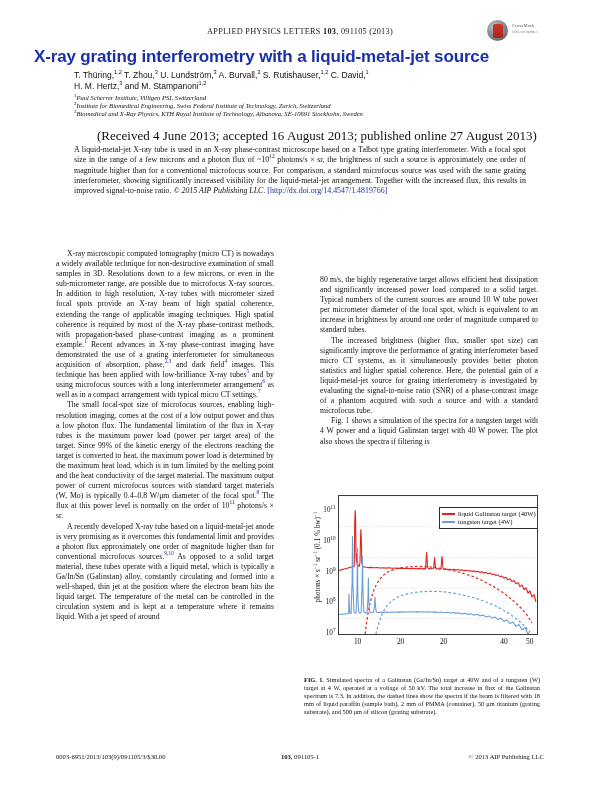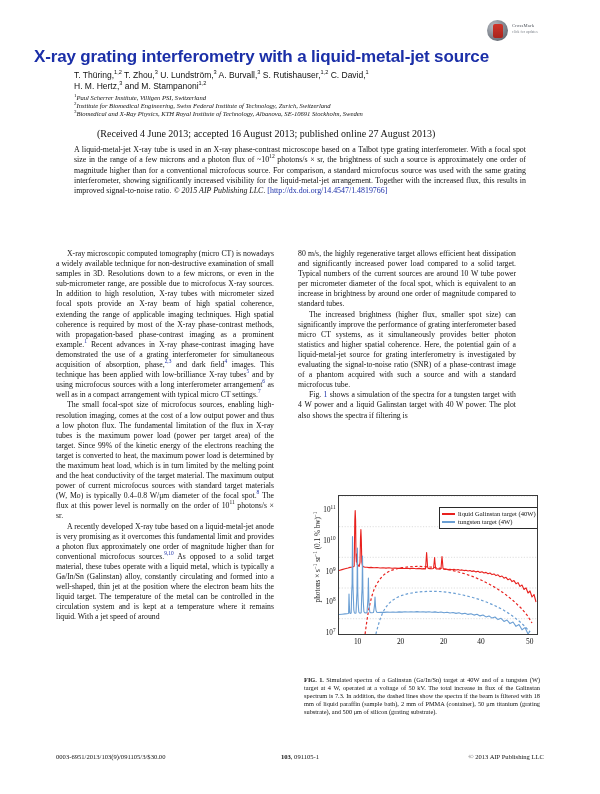--- a/index.html
+++ b/index.html
@@ -44,39 +44,39 @@
   .authors sup{font-size:5.6px;vertical-align:super;line-height:0;}
 
   .affils{
     position:absolute;left:74px;top:94px;width:470px;
     font-size:6.6px;line-height:8.1px;font-style:italic;color:#111;
   }
   .affils sup{font-size:5px;vertical-align:super;font-style:normal;line-height:0;}
 
   .received{
     position:absolute;left:74px;top:128px;width:460px;
-    font-size:10px;color:#111;padding-left:23px;
+    font-size:13px;color:#111;padding-left:23px;
   }
 
   .abstract{
     position:absolute;left:74px;top:145px;width:452px;
     font-size:7.9px;line-height:10.35px;text-align:justify;color:#111;
   }
   .abstract .doi{color:#1b2fa8;}
   .abstract i{font-style:italic;}
   .abstract sup{font-size:5.6px;vertical-align:super;line-height:0;}
 
   
   .col{
     position:absolute;top:249px;width:218px;
     font-size:7.75px;line-height:10.1px;text-align:justify;color:#111;
     hyphens:auto;
   }
   .col-left{left:56px;}
-  .col-right{left:298px;}
+  .col-right{left:320px;margin-top:26px;}
   .col p{margin:0;text-indent:11px;}
   .col sup{font-size:5.4px;vertical-align:super;line-height:0;color:#1b2fa8;}
   .col sup.blk{color:#111;}
 
   
   .figure{position:absolute;left:304px;top:487px;width:236px;}
   .chart{position:relative;width:236px;height:188px;}
   .ylabel{
     position:absolute;left:-66px;top:66px;width:160px;
     transform:rotate(-90deg);text-align:center;
@@ -121,20 +121,23 @@
   .f-left{position:absolute;left:56px;top:0;}
   .f-mid{position:absolute;left:0;top:0;width:600px;text-align:center;}
   .f-mid b{font-weight:bold;}
   .f-right{position:absolute;right:56px;top:0;}
 </style>
 </head>
 <body>
 
 <div class="page">
 
+  <div class="journal-line">
+    <span>APPLIED PHYSICS LETTERS </span><b>103</b><span>, 091105 (2013)</span>
+  </div>
 
   <div class="crossmark">
     <div class="cm-badge">
       <div class="cm-inner"></div>
     </div>
     <div class="cm-t1">CrossMark</div>
     <div class="cm-t2">click for updates</div>
   </div>
 
   <div class="title">X-ray grating interferometry with a liquid-metal-jet source</div>
@@ -287,21 +290,21 @@
           <div class="lg-row">
             <span class="lg-swatch" style="background:#6b9fd4"></span>
             <span>tungsten target (4W)</span>
           </div>
         </div>
       </div>
 
       <div class="xtick" style="left:53.6px;">10</div>
       <div class="xtick" style="left:96.6px;">20</div>
       <div class="xtick" style="left:139.6px;">20</div>
-      <div class="xtick" style="left:177px;">40</div>
+      <div class="xtick" style="left:200px;">40</div>
       <div class="xtick" style="left:225.7px;">50</div>
 
     </div>
   </div>
 
   <div class="caption">
     <b>FIG. 1.</b><span> Simulated spectra of a Galinstan (Ga/In/Sn) target at 40W and of a tungsten (W) target at 4 W, operated at a voltage of 50 kV. The total increase in flux of the Galinstan spectrum is 7.3. In addition, the dashed lines show the spectra if the beam is filtered with 18 mm of liquid paraffin (sample bath), 2 mm of PMMA (container), 50 μm titanium (grating substrate), and 500 μm of silicon (grating substrate).</span>
   </div>
 
   <div class="footer">

